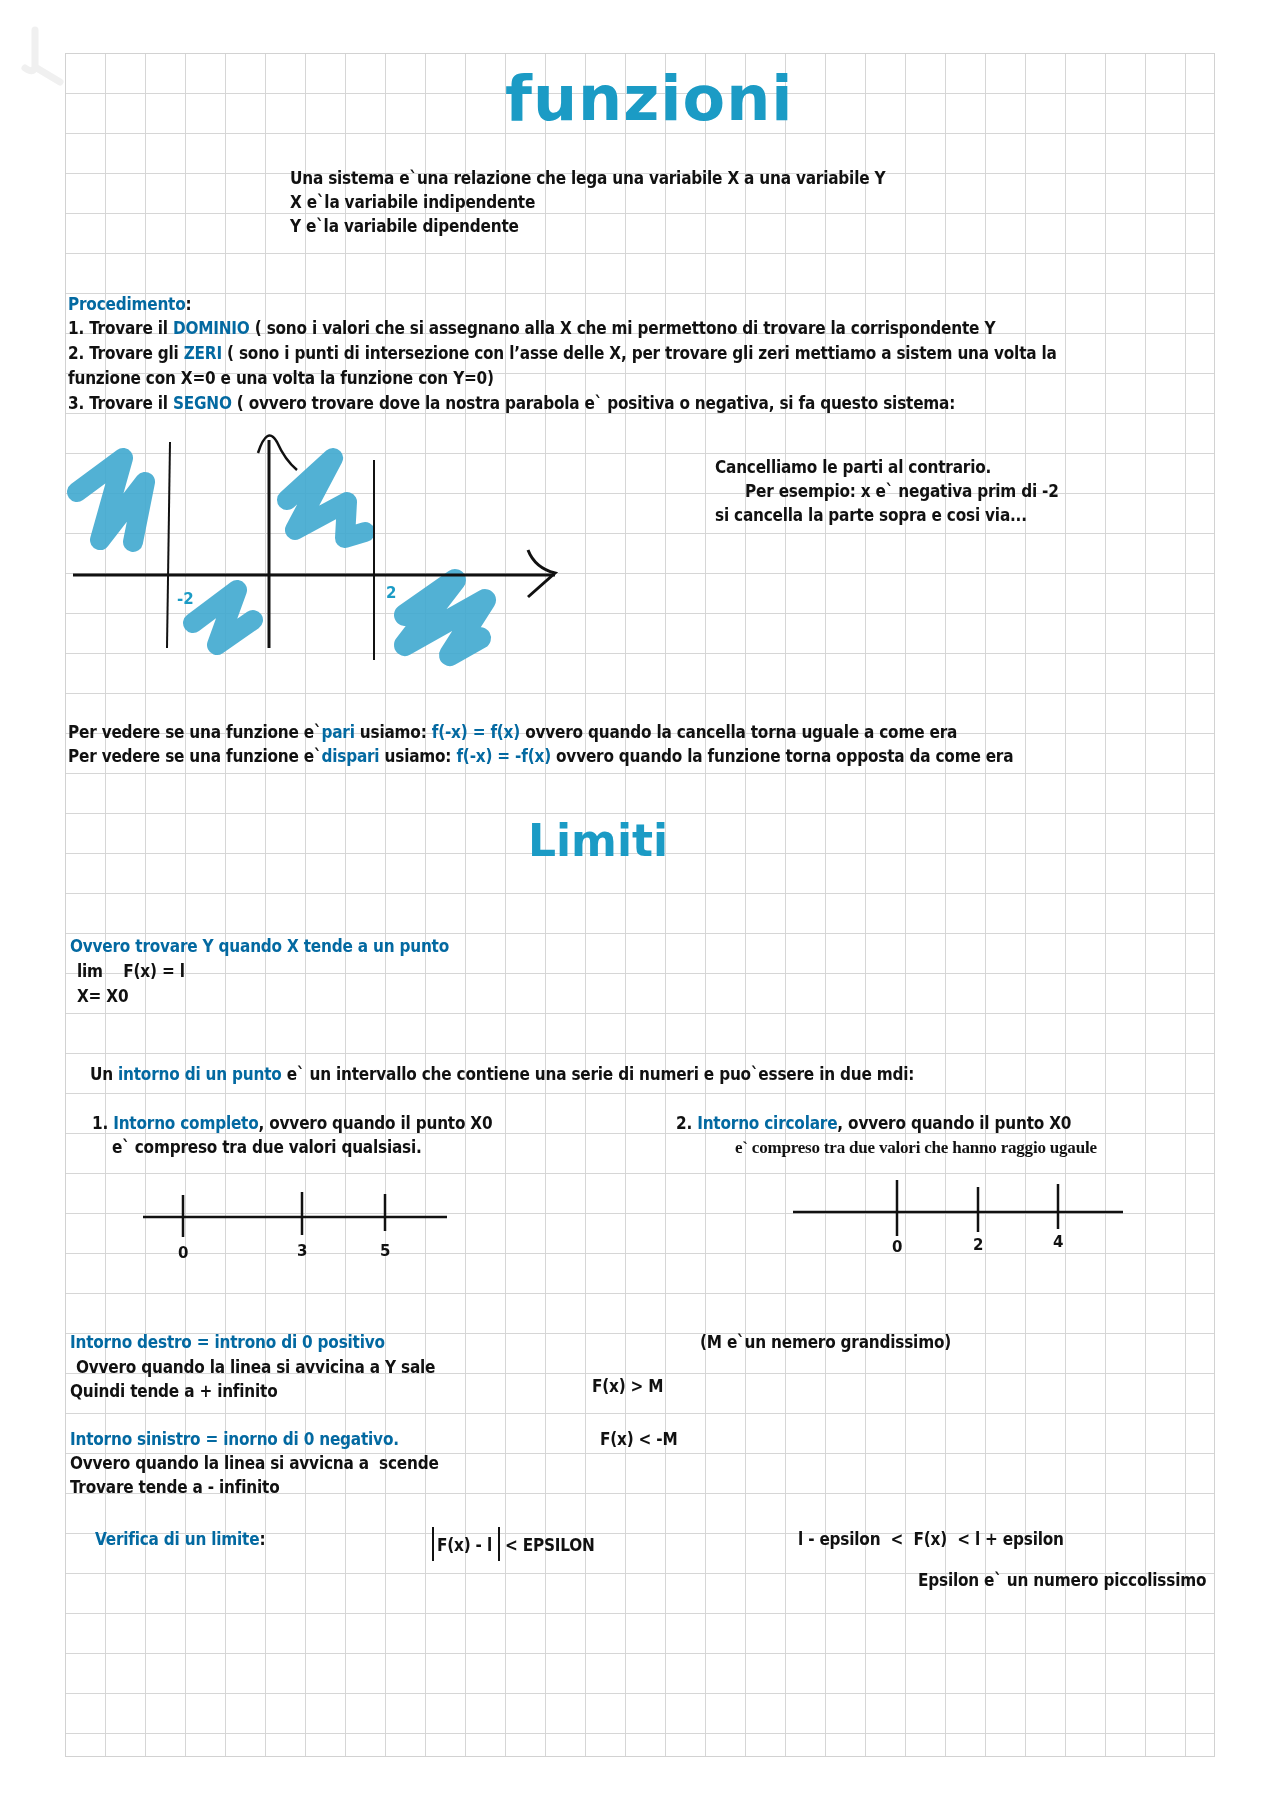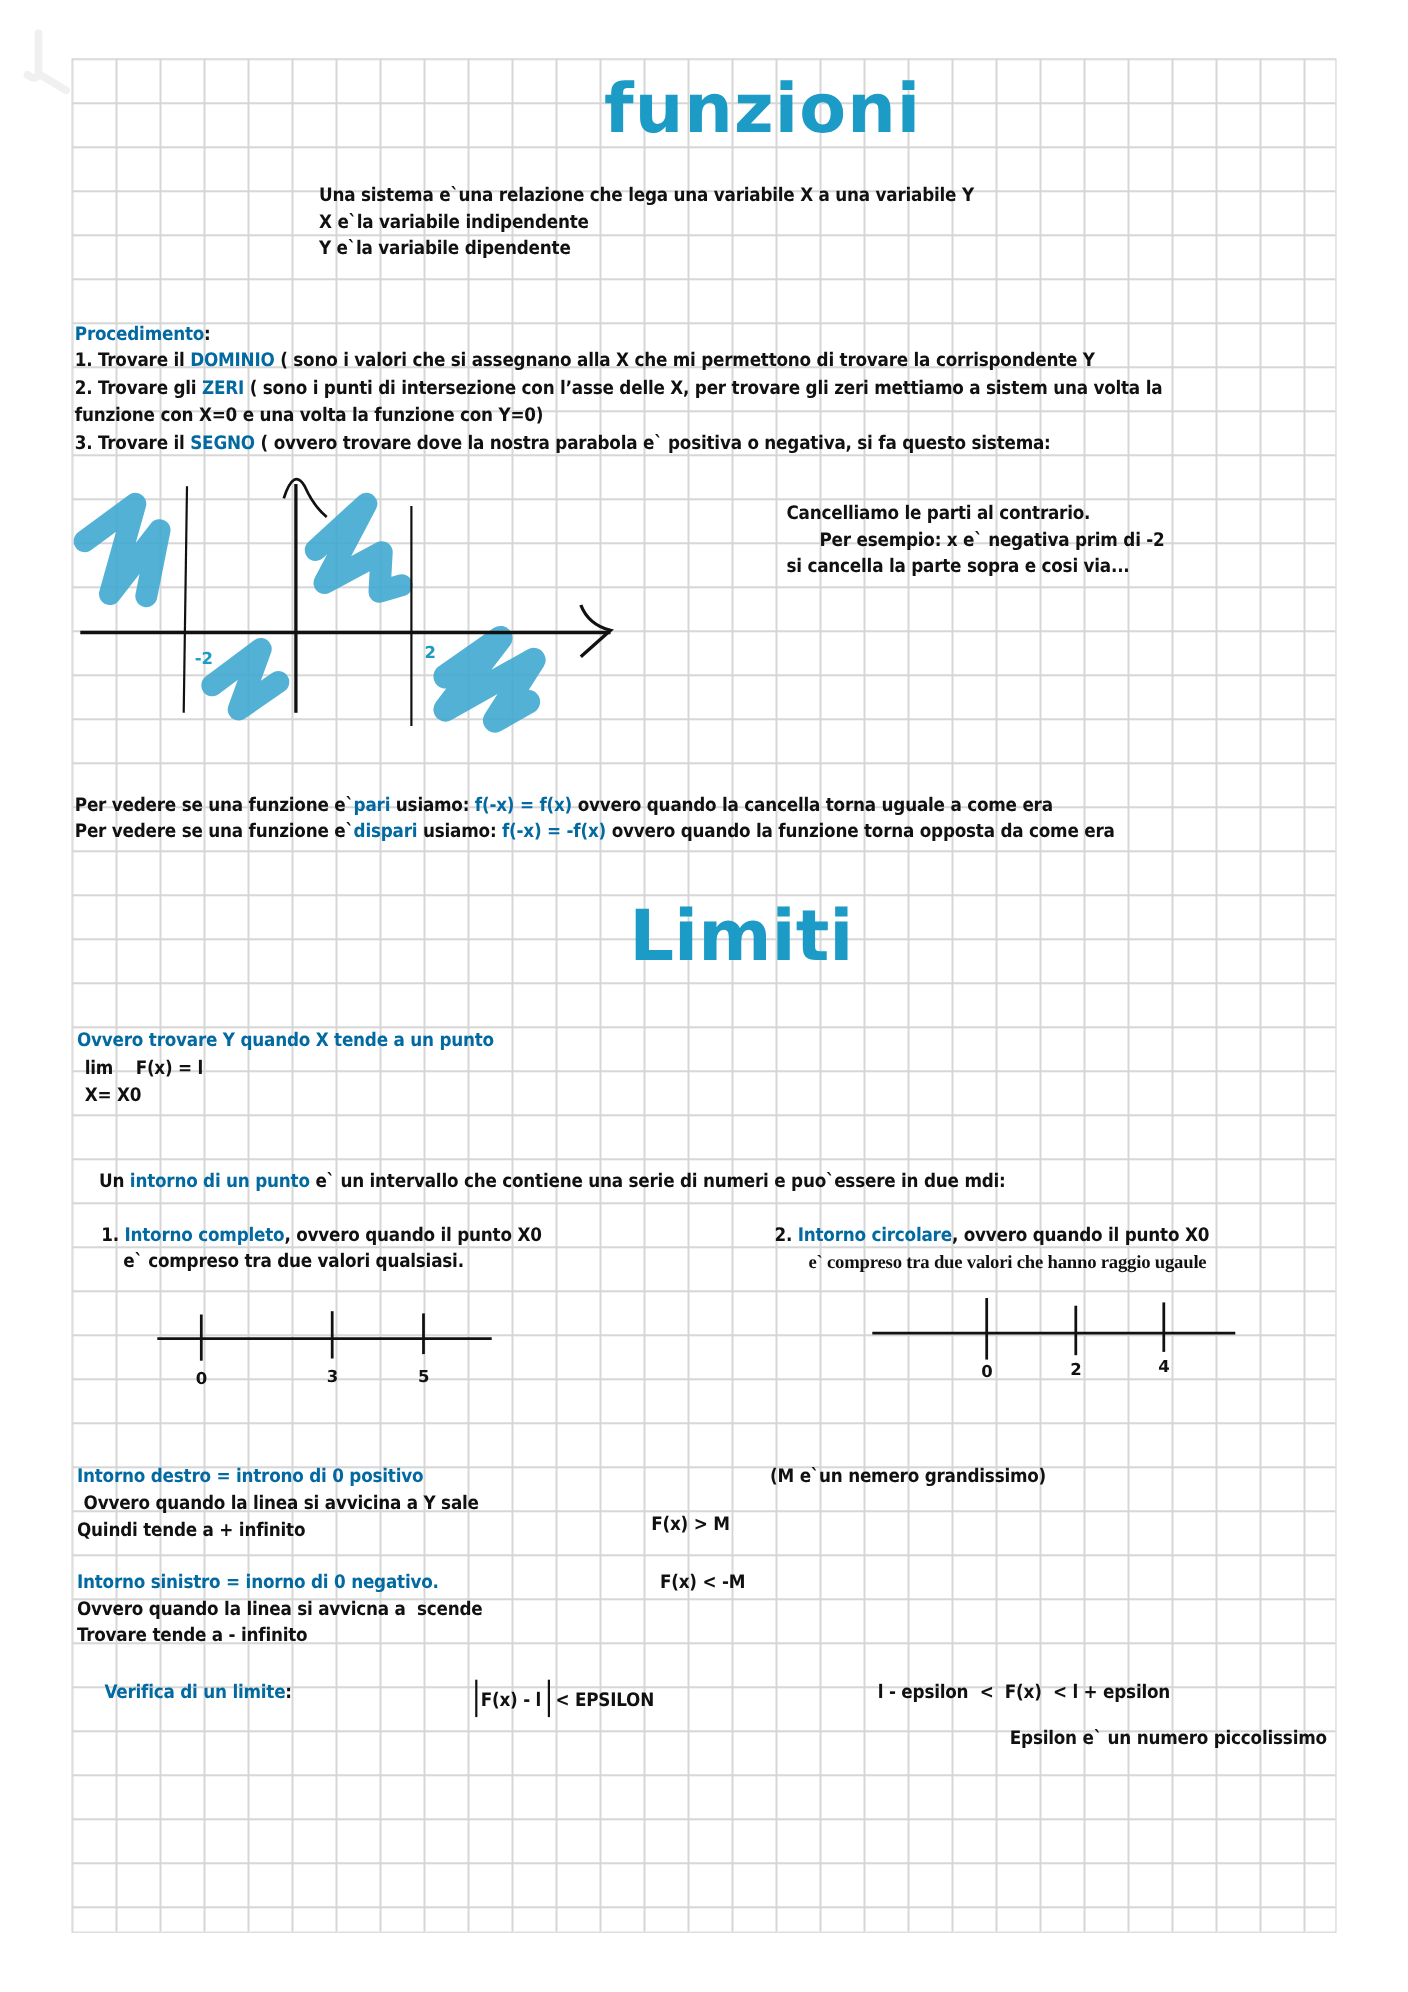--- a/index.html
+++ b/index.html
@@ -13,21 +13,21 @@
       linear-gradient(to bottom, #d6d6d6 1.5px, transparent 1.5px);
     background-size: 40px 40px;
     background-position: -1px -1px;
   }
   .corner-mark { position: absolute; left: 15px; top: 22px; width: 70px; height: 70px; }
   .t { position: absolute; white-space: nowrap; font-size: 17px; font-weight: bold;
        font-family: "DejaVu Sans Condensed", "DejaVu Sans", sans-serif; letter-spacing: -0.2px;
        line-height: 25px; transform-origin: left top; }
   .blue { color: #0369a1; }
   .title { position: absolute; font-family: "DejaVu Sans", sans-serif; font-weight: bold;
-           color: #1b9bc5; white-space: nowrap; padding-left: 44px; }
+           color: #1b9bc5; white-space: nowrap; }
   svg { position: absolute; overflow: visible; }
   .nl-label { font-family: "DejaVu Sans", sans-serif; font-size: 15px; font-weight: bold; fill: #111; }
 </style>
 </head>
 <body>
 
 <div class="grid"></div>
 
 <svg class="corner-mark" viewBox="0 0 70 70">
   <path d="M20 8 L20 45 Q18 52 10 46 M20 45 L45 60" stroke="#f0f0f0" stroke-width="7" fill="none" stroke-linecap="round"></path>
@@ -80,36 +80,36 @@
 <div class="t" style="left:745px; top:479px;">Per esempio: x e` negativa prim di -2</div>
 <div class="t" style="left:715px; top:503px;">si cancella la parte sopra e cosi via...</div>
 
 <div class="t" style="left:68px; top:720px;">
   <span>Per vedere se una funzione e`</span><span class="blue">pari</span><span> usiamo:  </span><span class="blue">f(-x) = f(x)</span><span> ovvero quando la cancella torna uguale a come era</span>
 </div>
 <div class="t" style="left:68px; top:744px;">
   <span>Per vedere se una funzione e`</span><span class="blue">dispari</span><span> usiamo: </span><span class="blue">f(-x) = -f(x)</span><span> ovvero quando la funzione torna opposta da come era</span>
 </div>
 
-<div class="title" style="left:528px; top:815px; font-size:64px;">Limiti</div>
+<div class="title" style="left:528px; top:815px; font-size:44px;">Limiti</div>
 
 <div class="t blue" style="left:70px; top:934px;">Ovvero trovare Y quando X tende a un punto</div>
 <div class="t" style="left:77px; top:959px; white-space:pre;">lim    F(x) = l</div>
 <div class="t" style="left:77px; top:984px;">X= X0</div>
 
 <div class="t" style="left:90px; top:1062px;">
   <span>Un </span><span class="blue">intorno di un punto</span><span> e` un intervallo che contiene una serie di numeri e puo`essere in due mdi:</span>
 </div>
 
 <div class="t" style="left:92px; top:1111px;">
   <span>1. </span><span class="blue">Intorno completo</span><span>, ovvero quando il punto X0</span>
 </div>
 <div class="t" style="left:112px; top:1135px;">e` compreso tra due valori qualsiasi.</div>
 
-<div class="t" style="left:704px; top:1111px;">
+<div class="t" style="left:676px; top:1111px;">
   <span>2. </span><span class="blue">Intorno circolare</span><span>, ovvero quando il punto X0</span>
 </div>
 <div class="t" style="left:735px; top:1135px;font-family:Liberation Serif, serif;">e` compreso tra due valori che hanno raggio ugaule</div>
 
 <svg style="left:140px; top:1180px;" width="320" height="80" viewBox="0 0 320 80">
   <line x1="3" y1="37" x2="307" y2="37" stroke="#111" stroke-width="2.5"></line>
   <line x1="43" y1="15" x2="43" y2="57" stroke="#111" stroke-width="2.5"></line>
   <line x1="162" y1="12" x2="162" y2="55" stroke="#111" stroke-width="2.5"></line>
   <line x1="245" y1="14" x2="245" y2="51" stroke="#111" stroke-width="2.5"></line>
   <text class="nl-label" x="38" y="78">0</text>

